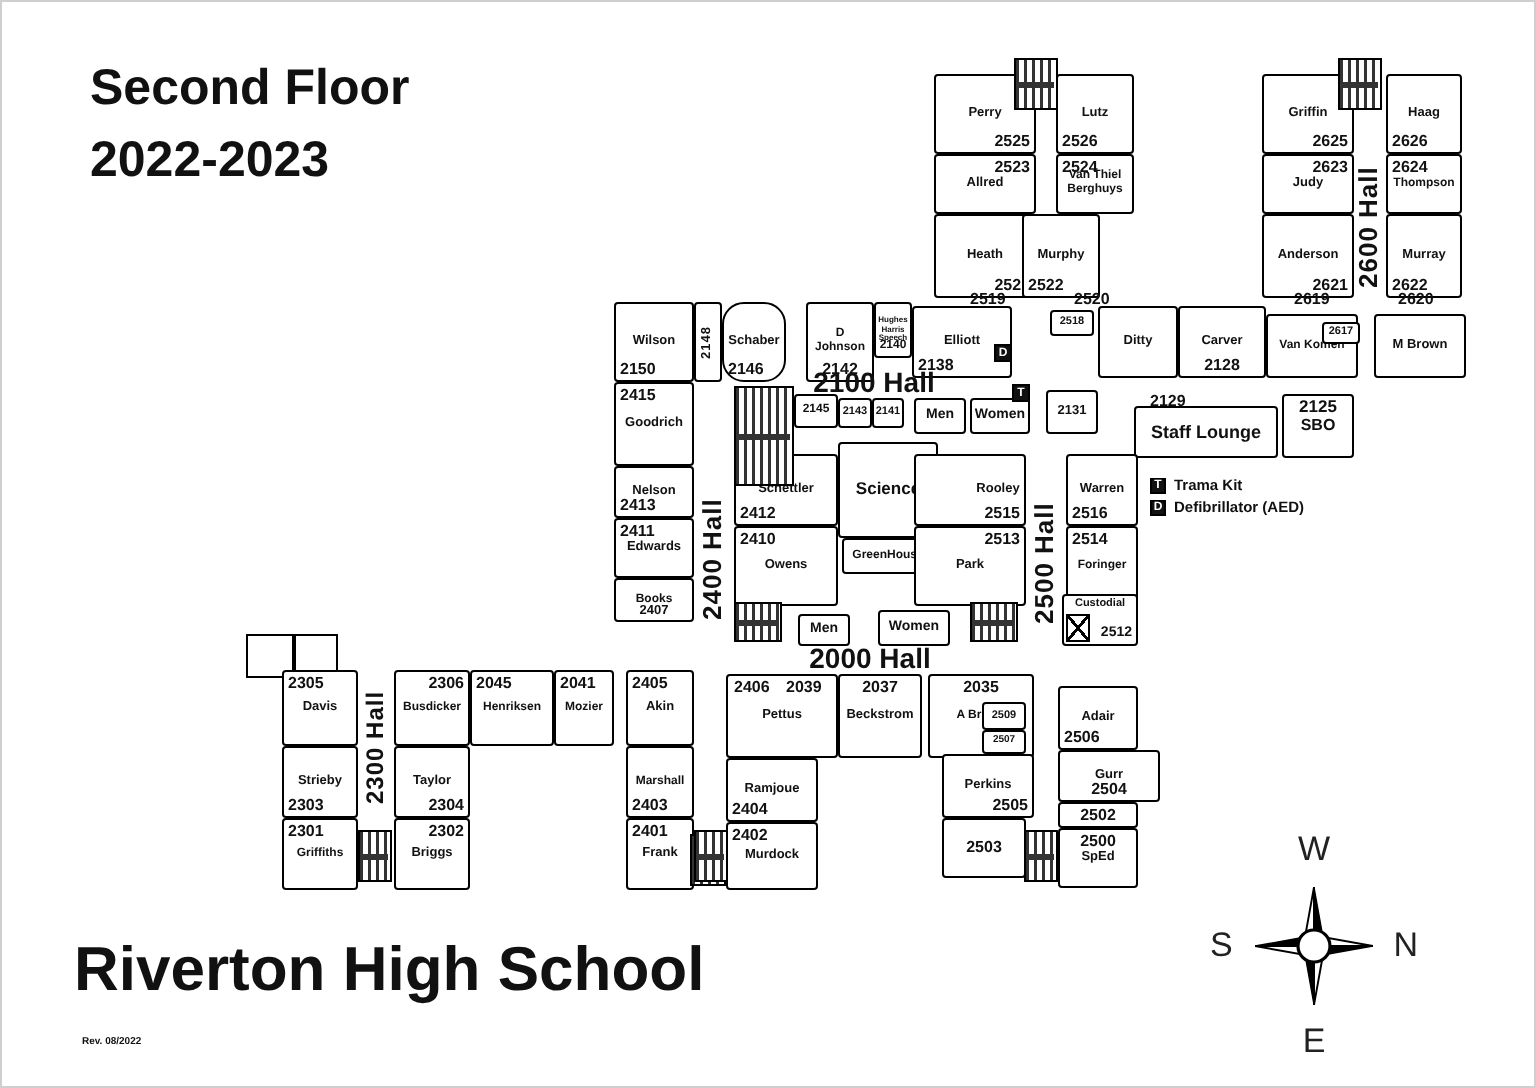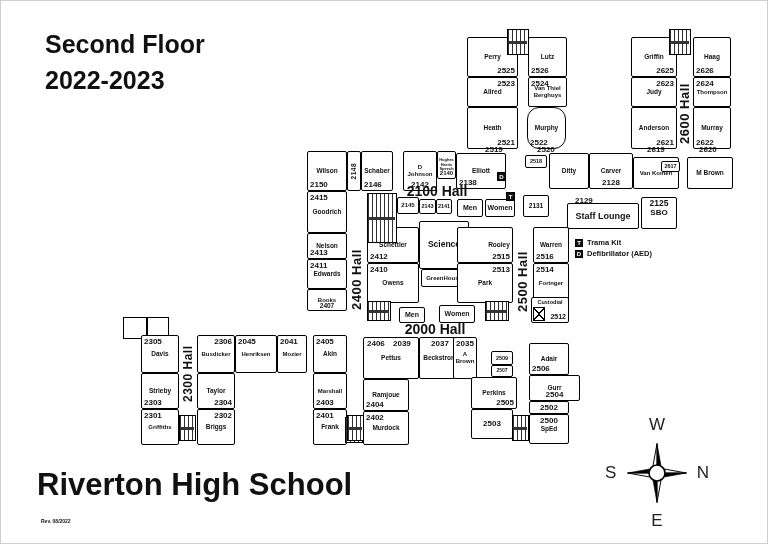--- a/index.html
+++ b/index.html
@@ -72,21 +72,21 @@
       <span class="rnum p-tr">2523</span>
     </div>
     <div class="room" style="left: 527px; top: 76px; width: 39px; height: 30px;">
       <span class="rname" style="font-size: 6px;">Van Thiel Berghuys</span>
       <span class="rnum p-tl">2524</span>
     </div>
     <div class="room" style="left: 466px; top: 106px; width: 51px; height: 42px;">
       <span class="rname">Heath</span>
       <span class="rnum p-br">2521</span>
     </div>
-    <div class="room" style="left: 526px; top: 106px; width: 39px; height: 42px; border-radius: 12px;">
+    <div class="room" style="left: 510px; top: 106px; width: 39px; height: 42px;">
       <span class="rname">Murphy</span>
       <span class="rnum p-bl">2522</span>
     </div>
     <div class="room" style="left: 630px; top: 36px; width: 46px; height: 40px;">
       <span class="rname">Griffin</span>
       <span class="rnum p-br">2625</span>
     </div>
     <div class="room" style="left: 692px; top: 36px; width: 38px; height: 40px;">
       <span class="rname">Haag</span>
       <span class="rnum p-bl">2626</span>
@@ -126,21 +126,21 @@
     <div class="room" style="left: 686px; top: 156px; width: 46px; height: 32px;">
       <span class="rname" style="font-size: 6.5px;">M Brown</span>
     </div>
     <div class="room" style="left: 306px; top: 150px; width: 40px; height: 40px;">
       <span class="rname">Wilson</span>
       <span class="rnum p-bl">2150</span>
     </div>
     <div class="room vroom" style="left: 346px; top: 150px; width: 14px; height: 40px;">
       <span class="rnum p-c">2148</span>
     </div>
-    <div class="room" style="left: 360px; top: 150px; width: 32px; height: 40px;">
+    <div class="room" style="left: 360px; top: 150px; width: 32px; height: 40px; border-radius: 11px;">
       <span class="rname">Schaber</span>
       <span class="rnum p-bl">2146</span>
     </div>
     <div class="room" style="left: 402px; top: 150px; width: 34px; height: 40px;">
       <span class="rname" style="font-size: 6px;">D Johnson</span>
       <span class="rnum p-b">2142</span>
     </div>
     <div class="room" style="left: 436px; top: 150px; width: 19px; height: 28px;">
       <span class="rname" style="font-size: 4px;">Hughes Harris Speech</span>
       <span class="rnum p-b" style="font-size: 6px;">2140</span>
@@ -230,21 +230,21 @@
     <div class="room" style="left: 438px; top: 304px; width: 36px; height: 18px;">
       <span class="rname" style="font-size: 7px;">Women</span>
     </div>
     <div class="room" style="left: 362px; top: 336px; width: 56px; height: 42px;">
       <span class="rname">Pettus</span>
     </div>
     <div class="room" style="left: 418px; top: 336px; width: 42px; height: 42px;">
       <span class="rname" style="font-size: 6.5px;">Beckstrom</span>
       <span class="rnum p-t">2037</span>
     </div>
-    <div class="room" style="left: 452px; top: 336px; width: 24px; height: 42px;">
+    <div class="room" style="left: 463px; top: 336px; width: 53px; height: 42px;">
       <span class="rname" style="font-size: 6px;">A Brown</span>
       <span class="rnum p-t">2035</span>
     </div>
     <div class="room" style="left: 490px; top: 350px; width: 22px; height: 14px;">
       <span class="rnum p-c" style="font-size: 5.5px;">2509</span>
     </div>
     <div class="room" style="left: 490px; top: 364px; width: 22px; height: 12px;">
       <span class="rnum p-c" style="font-size: 5px;">2507</span>
     </div>
     <div class="room" style="left: 362px; top: 378px; width: 46px; height: 32px;">

